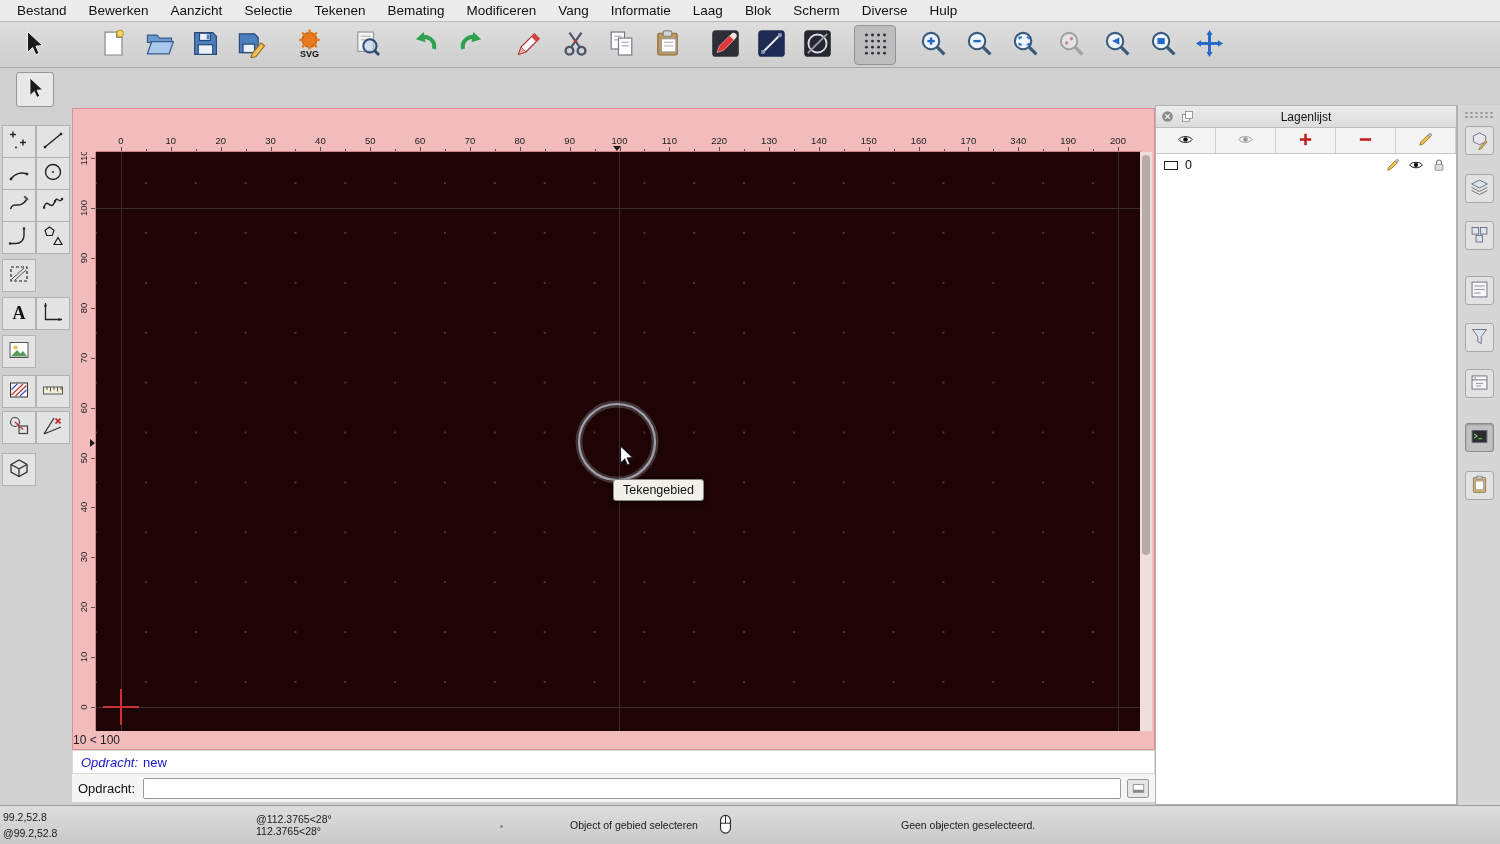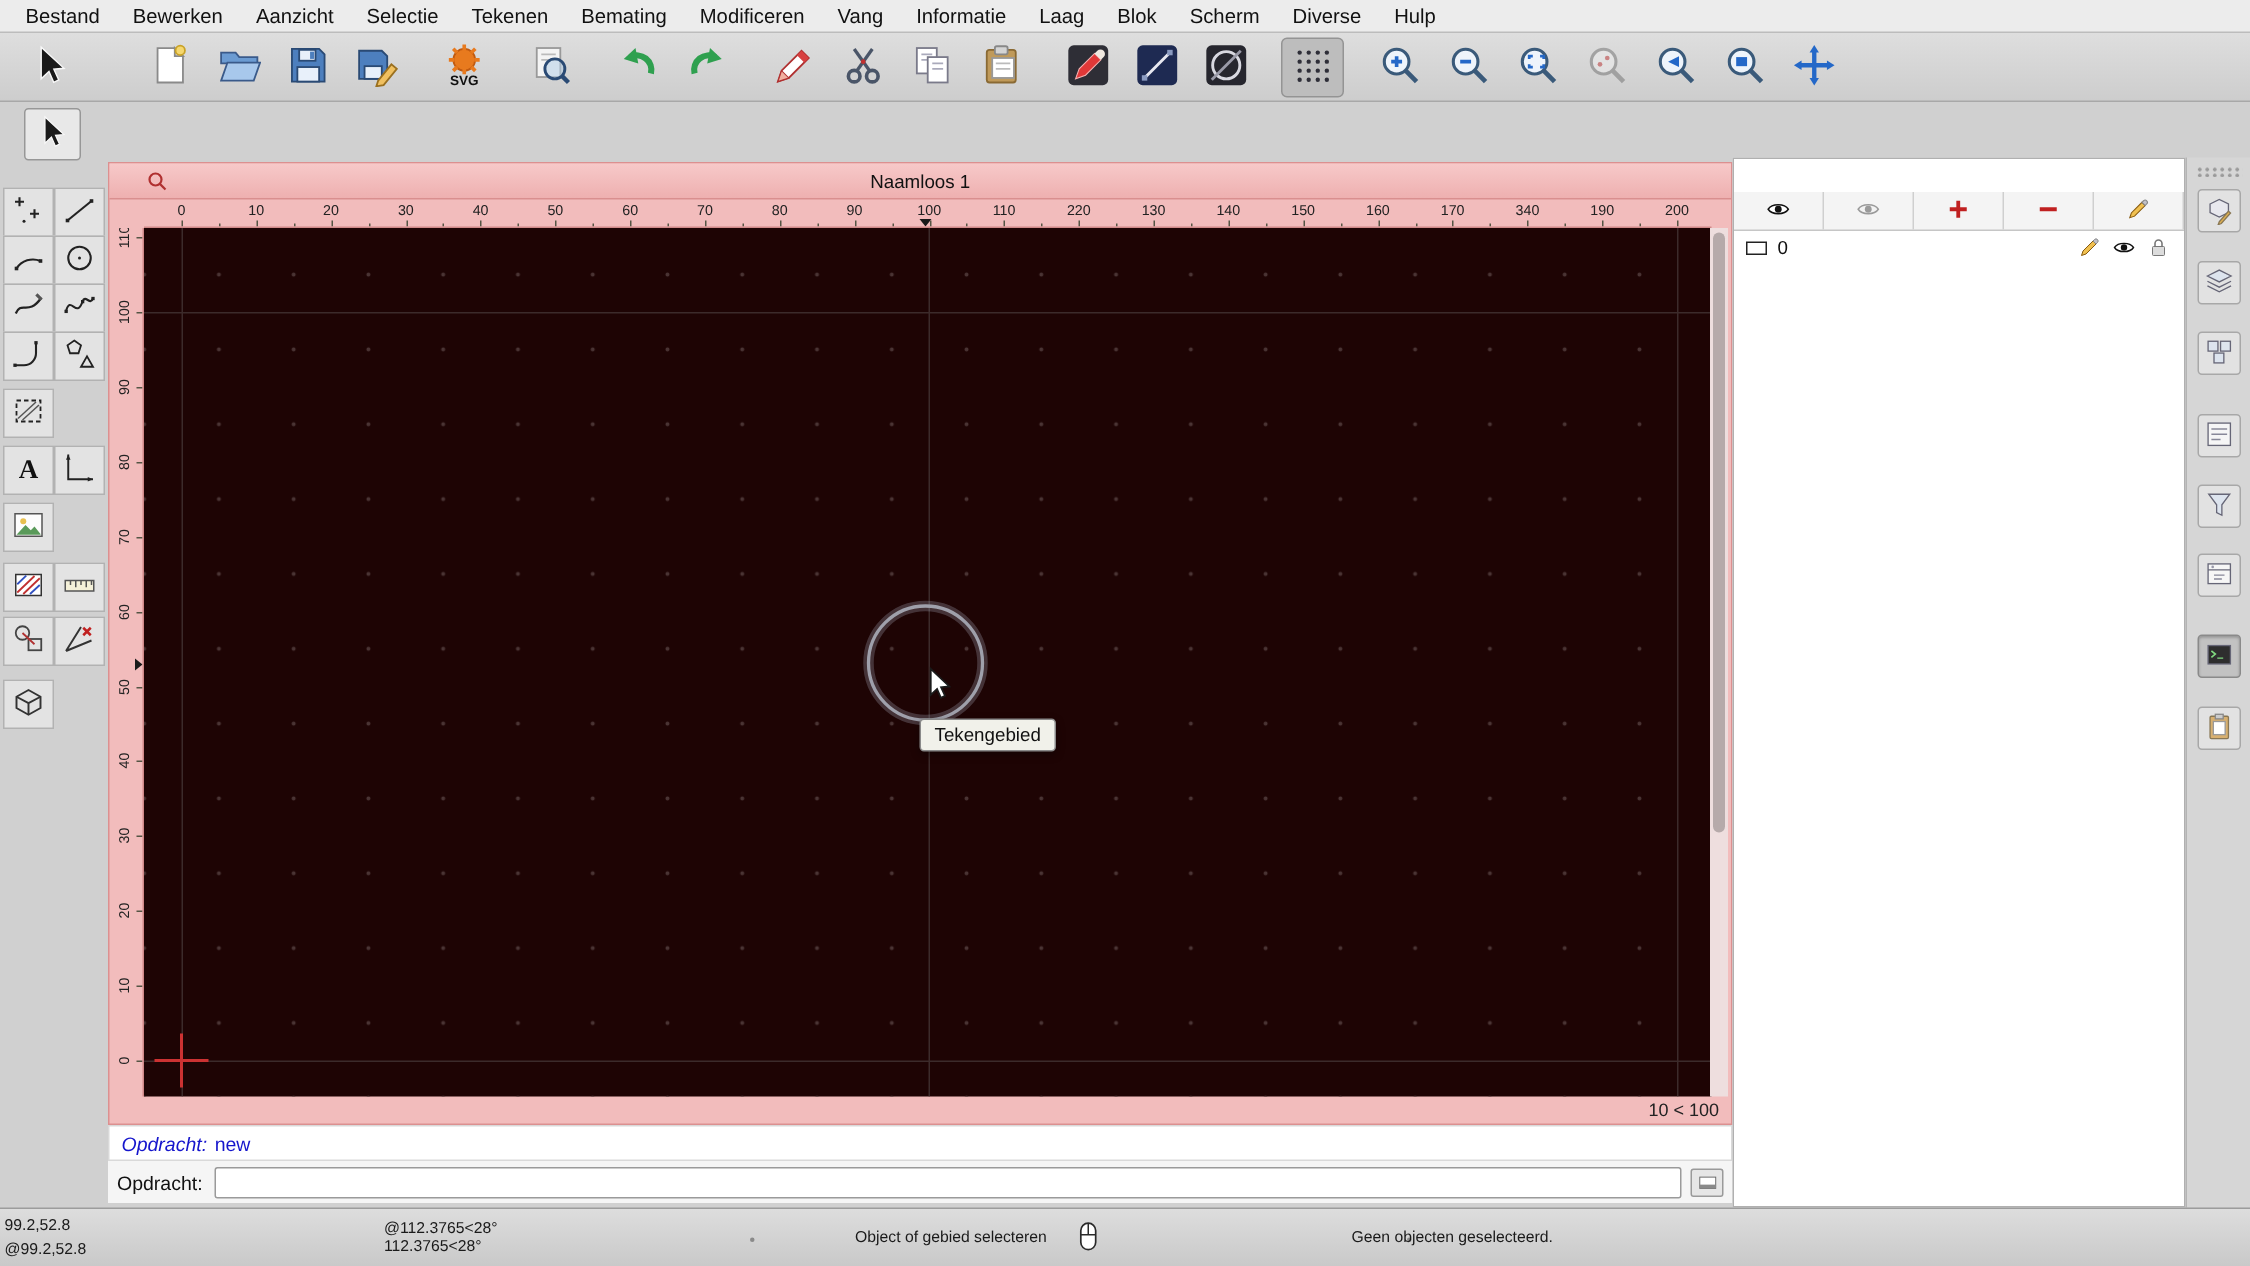--- a/index.html
+++ b/index.html
@@ -57,21 +57,21 @@
   .origin-cross{position:absolute;left:7px;top:537px;width:36px;height:36px}
   .origin-cross .h{position:absolute;top:17px;left:0;width:36px;height:2px;background:#cc3232}
   .origin-cross .v{position:absolute;left:17px;top:0;width:2px;height:36px;background:#cc3232}
   .preview-circle{position:absolute;left:477px;top:246px;width:88px;height:88px}
   .canvas-cursor{position:absolute;left:519px;top:291px;width:22px;height:26px}
   .tooltip{position:absolute;left:517px;top:327px;background:#f1f1ea;border:1px solid #8a8a8a;border-radius:3px;padding:3px 9px;font-size:12.5px;color:#111;box-shadow:0 2px 6px rgba(0,0,0,.35);white-space:nowrap}
 
   .vscroll{position:absolute;right:2px;top:43px;width:12px;height:579px;background:#eedede}
   .vscroll .thumb{position:absolute;left:2px;top:3px;width:8px;height:400px;background:#b6aaaa;border-radius:4px}
 
-  .doc-bottom{position:absolute;left:0;right:0;bottom:0;height:19px;display:flex;align-items:center;justify-content:flex-end;padding-right:8px;font-size:12px;color:#222}
+  .doc-bottom{position:absolute;left:0;right:0;bottom:0;height:19px;display:flex;align-items:center;padding-right:8px;font-size:12px;color:#222}
 
   
   .cmd-history{position:absolute;left:72px;top:682px;width:1083px;height:24px;background:#fff;border:1px solid #d9d9d9;display:flex;align-items:center;padding-left:8px;font-size:13px}
   .cmd-history .prompt{color:#1515cc;font-style:italic;margin-right:5px}
   .cmd-history .val{color:#1515cc}
   .cmd-row{position:absolute;left:72px;top:706px;width:1083px;height:28px;background:#f5f5f5;display:flex;align-items:center;padding:0 6px}
   .cmd-label{margin-right:8px;font-size:13px}
   .cmd-input{flex:1;height:21px;border:1px solid #9a9a9a;border-radius:2px;background:#fff;font-family:"Liberation Sans",sans-serif;font-size:12.5px;padding:0 4px}
   .cmd-console-btn{width:22px;height:19px;margin-left:6px;background:#e6e6e6;border:1px solid #9a9a9a;border-radius:2px;display:flex;align-items:center;justify-content:center}
   .cmd-console-btn svg{width:15px;height:15px}
@@ -494,29 +494,20 @@
                 <path d="M4 8.5 L12 4 L20 8.5 V16 L12 20.5 L4 16 Z" fill="none" stroke="#333" stroke-width="1.3"></path>
                 <path d="M4 8.5 L12 12.8 L20 8.5 M12 12.8 V20.5" fill="none" stroke="#333" stroke-width="1.3"></path>
               </svg></div>
           </div>
           <div class="ptool empty"></div>
         </div>
       </div>
   </div>
 
   <div class="doc-frame">
-    <div class="doc-titlebar">
-      <span class="doc-icon">
-        <svg viewBox="0 0 24 24">
-            <circle cx="10" cy="10" r="6" fill="none" stroke="#b03030" stroke-width="2.2"></circle>
-            <line x1="14.6" y1="14.6" x2="20" y2="20" stroke="#b03030" stroke-width="2.2"></line>
-          </svg>
-      </span>
-      <span>Naamloos 1</span>
-    </div>
 
     <div class="ruler-h" id="rulerH">
       <div class="rh-marker"></div>
     <div class="rh-label" style="left: 25px;">0</div>
         <div class="rh-tick" style="left: 25px;"></div>
         <div class="rh-tick minor" style="left: 49.925px;"></div>
         <div class="rh-label" style="left: 74.85px;">10</div>
         <div class="rh-tick" style="left: 74.85px;"></div>
         <div class="rh-tick minor" style="left: 99.775px;"></div>
         <div class="rh-label" style="left: 124.7px;">20</div>
@@ -647,20 +638,35 @@
     <input class="cmd-input" type="text" value="" style="">
     <div class="cmd-console-btn">
       <svg viewBox="0 0 24 24">
           <rect x="3.5" y="6" width="17" height="12" fill="#fff" stroke="#666"></rect>
           <rect x="3.5" y="14" width="17" height="4" fill="#8a8a8a"></rect>
         </svg>
     </div>
   </div>
 
   <div class="layer-panel">
+    <div class="lp-header">
+      <span class="lp-hbtn lp-close">
+        <svg viewBox="0 0 24 24">
+            <circle cx="12" cy="12" r="8.5" fill="#8c8c8c"></circle>
+            <path d="M8.5 8.5 L15.5 15.5 M15.5 8.5 L8.5 15.5" stroke="#fff" stroke-width="1.8"></path>
+          </svg>
+      </span>
+      <span class="lp-hbtn lp-detach">
+        <svg viewBox="0 0 24 24">
+            <rect x="4" y="8.5" width="11" height="11" fill="#fff" stroke="#666"></rect>
+            <rect x="9" y="4" width="11" height="11" fill="#fff" stroke="#666"></rect>
+          </svg>
+      </span>
+      <span>Lagenlijst</span>
+    </div>
     <div class="lp-toolbar" id="lpToolbar">
         <div class="lp-tbtn">
           <div class="ic"><svg viewBox="0 0 24 24">
               <path d="M2.5 12 C6 6.5, 18 6.5, 21.5 12 C18 17.5, 6 17.5, 2.5 12 Z" fill="#fff" stroke="#111" stroke-width="1.4"></path>
               <circle cx="12" cy="12" r="3.2" fill="#111"></circle>
             </svg></div>
         </div>
         <div class="lp-tbtn">
           <div class="ic"><svg viewBox="0 0 24 24">
               <path d="M2.5 12 C6 6.5, 18 6.5, 21.5 12 C18 17.5, 6 17.5, 2.5 12 Z" fill="#f2f2f2" stroke="#9a9a9a" stroke-width="1.4"></path>

